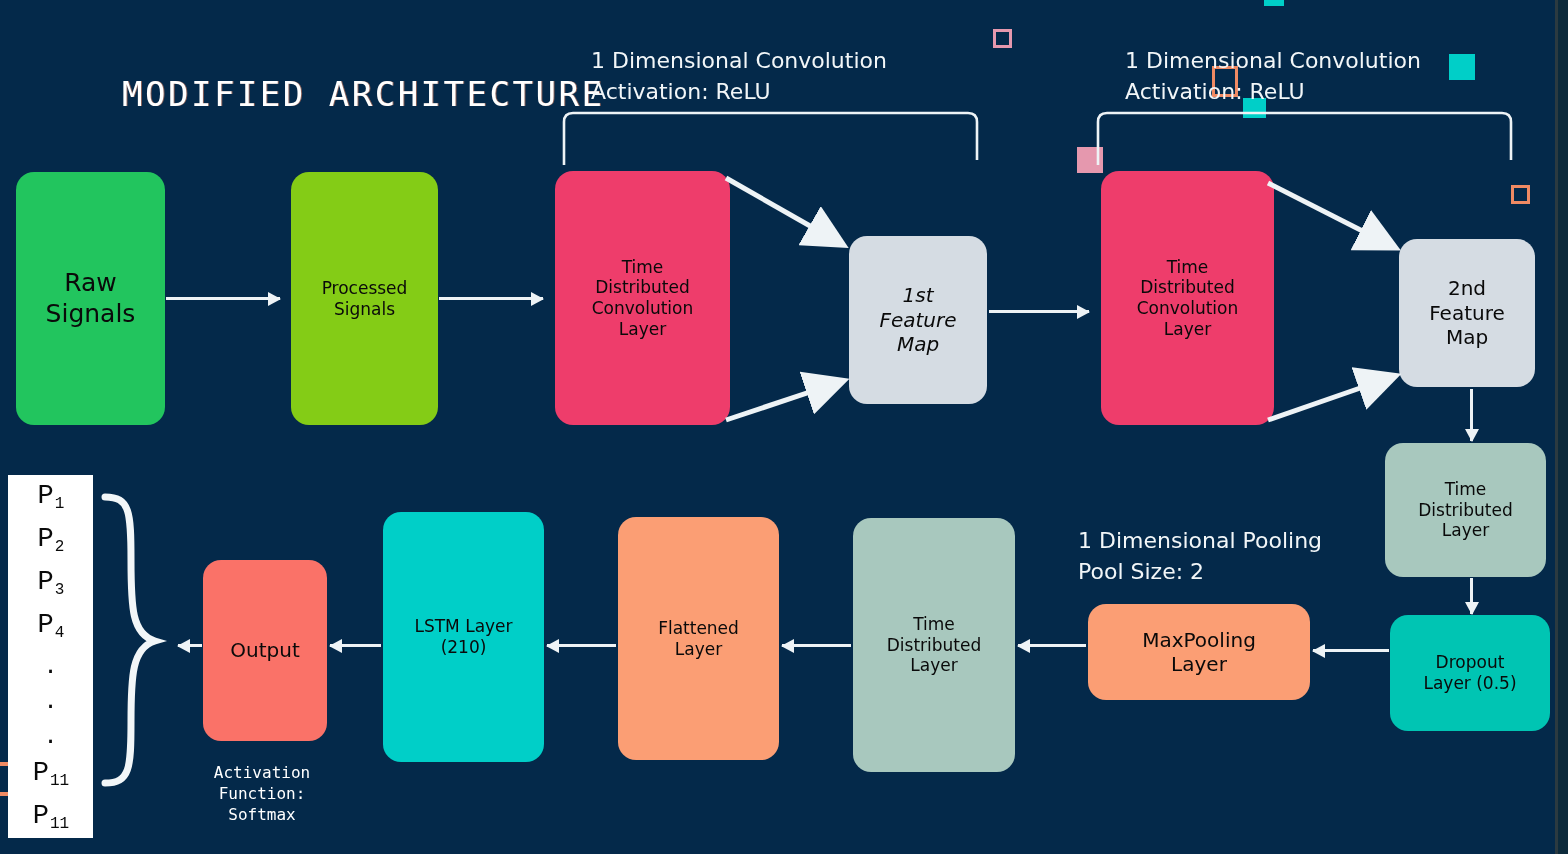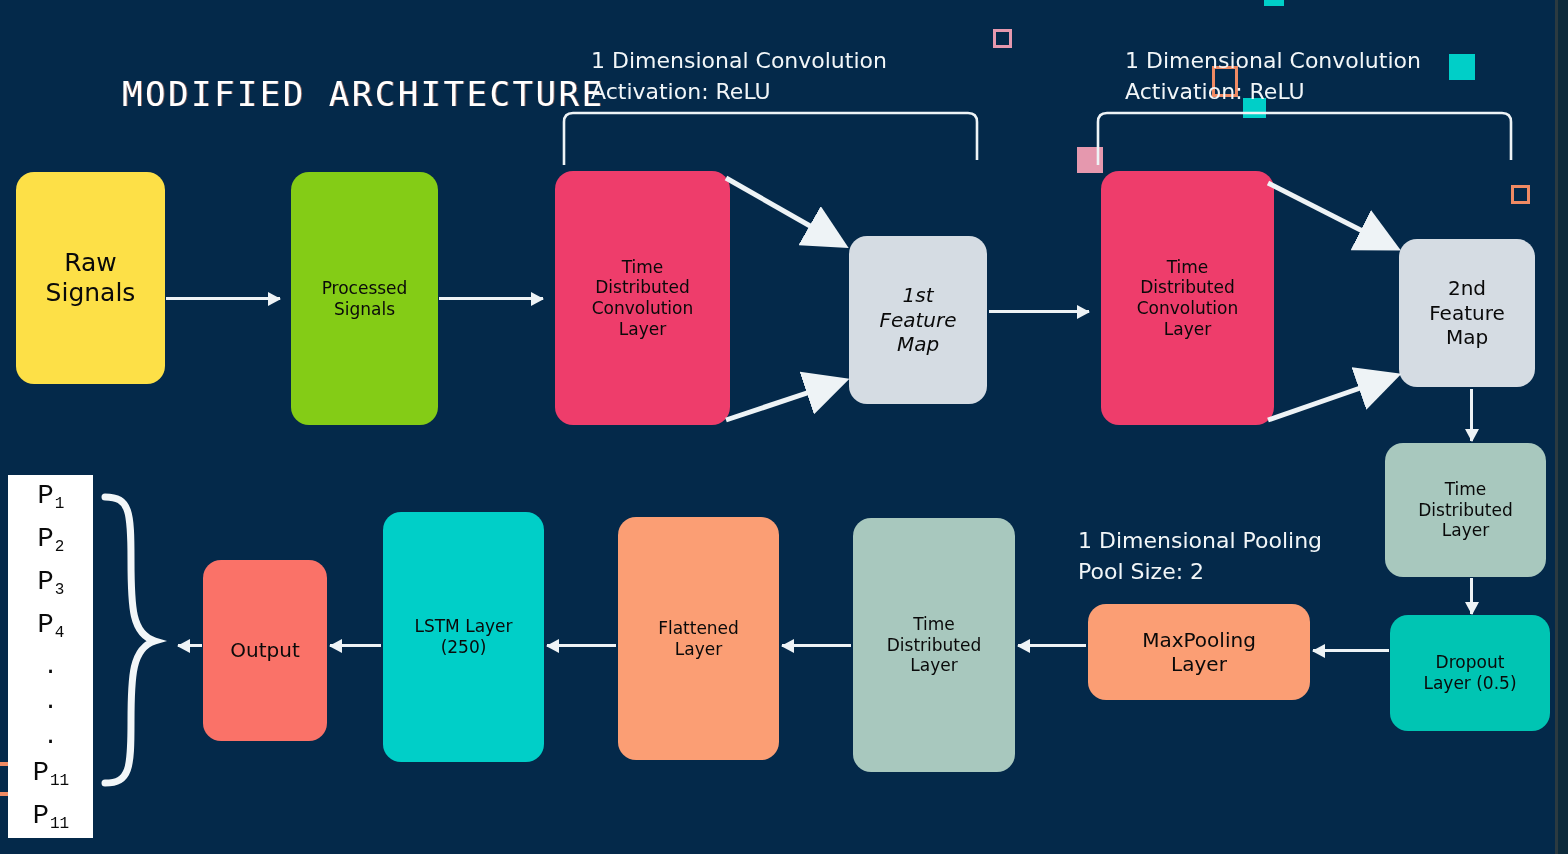--- a/index.html
+++ b/index.html
@@ -199,21 +199,21 @@
   <div class="annot" style="left:1125px; top:45px;">1 Dimensional Convolution
 Activation: ReLU</div>
   <div class="annot" style="left:1078px; top:525px;">1 Dimensional Pooling
 Pool Size: 2</div>
 
   <svg class="svg-layer" viewBox="0 0 1568 854">
     <path d="M 564,165 L 564,122 Q 564,113 573,113 L 968,113 Q 977,113 977,122 L 977,160" fill="none" stroke="#eef3f6" stroke-width="2.6"></path>
     <path d="M 1098,165 L 1098,122 Q 1098,113 1107,113 L 1502,113 Q 1511,113 1511,122 L 1511,160" fill="none" stroke="#eef3f6" stroke-width="2.6"></path>
   </svg>
 
-  <div class="box lg" style="left:16px; top:172px; width:149px; height:212px; background:#fde047; white-space:pre-line;">Raw
+  <div class="box lg" style="left:16px; top:172px; width:149px; height:253px; background:#22c55e; white-space:pre-line;">Raw
 Signals</div>
 
   <div class="box sm" style="left:291px; top:172px; width:147px; height:253px; background:#84cc16; white-space:pre-line;">Processed
 Signals</div>
 
   <div class="box sm" style="left:555px; top:171px; width:175px; height:254px; background:#EE3D6B; white-space:pre-line;">Time
 Distributed
 Convolution
 Layer</div>
 
@@ -241,21 +241,21 @@
 Layer</div>
 
   <div class="box sm" style="left:853px; top:518px; width:162px; height:254px; background:#A8C8BE; white-space:pre-line;">Time
 Distributed
 Layer</div>
 
   <div class="box sm" style="left:618px; top:517px; width:161px; height:243px; background:#FB9E74; white-space:pre-line;">Flattened
 Layer</div>
 
   <div class="box sm" style="left:383px; top:512px; width:161px; height:250px; background:#00CFC8; white-space:pre-line;">LSTM Layer
-(250)</div>
+(210)</div>
 
   <div class="box md" style="left:203px; top:560px; width:124px; height:181px; background:#FA7268; white-space:pre-line;">Output</div>
 
   <div class="arrow-h right" style="left:166px; top:297px; width:114px;"></div>
   <div class="arrow-h right" style="left:439px; top:297px; width:104px;"></div>
   <div class="arrow-h right" style="left:989px; top:310px; width:100px;"></div>
 
   <div class="arrow-v down" style="left:1470px; top:389px; width:3px; height:52px;"></div>
   <div class="arrow-v down" style="left:1470px; top:578px; width:3px; height:36px;"></div>
 
@@ -301,14 +301,17 @@
     <div class="prob-dot">.</div>
     <div class="prob-dot">.</div>
     <div class="prob-item">
       <span>P</span><sub>11</sub>
     </div>
     <div class="prob-item">
       <span>P</span><sub>11</sub>
     </div>
   </div>
 
+  <div class="softmax-note">Activation
+Function:
+Softmax</div>
 
 </div>
 
 </body></html>

